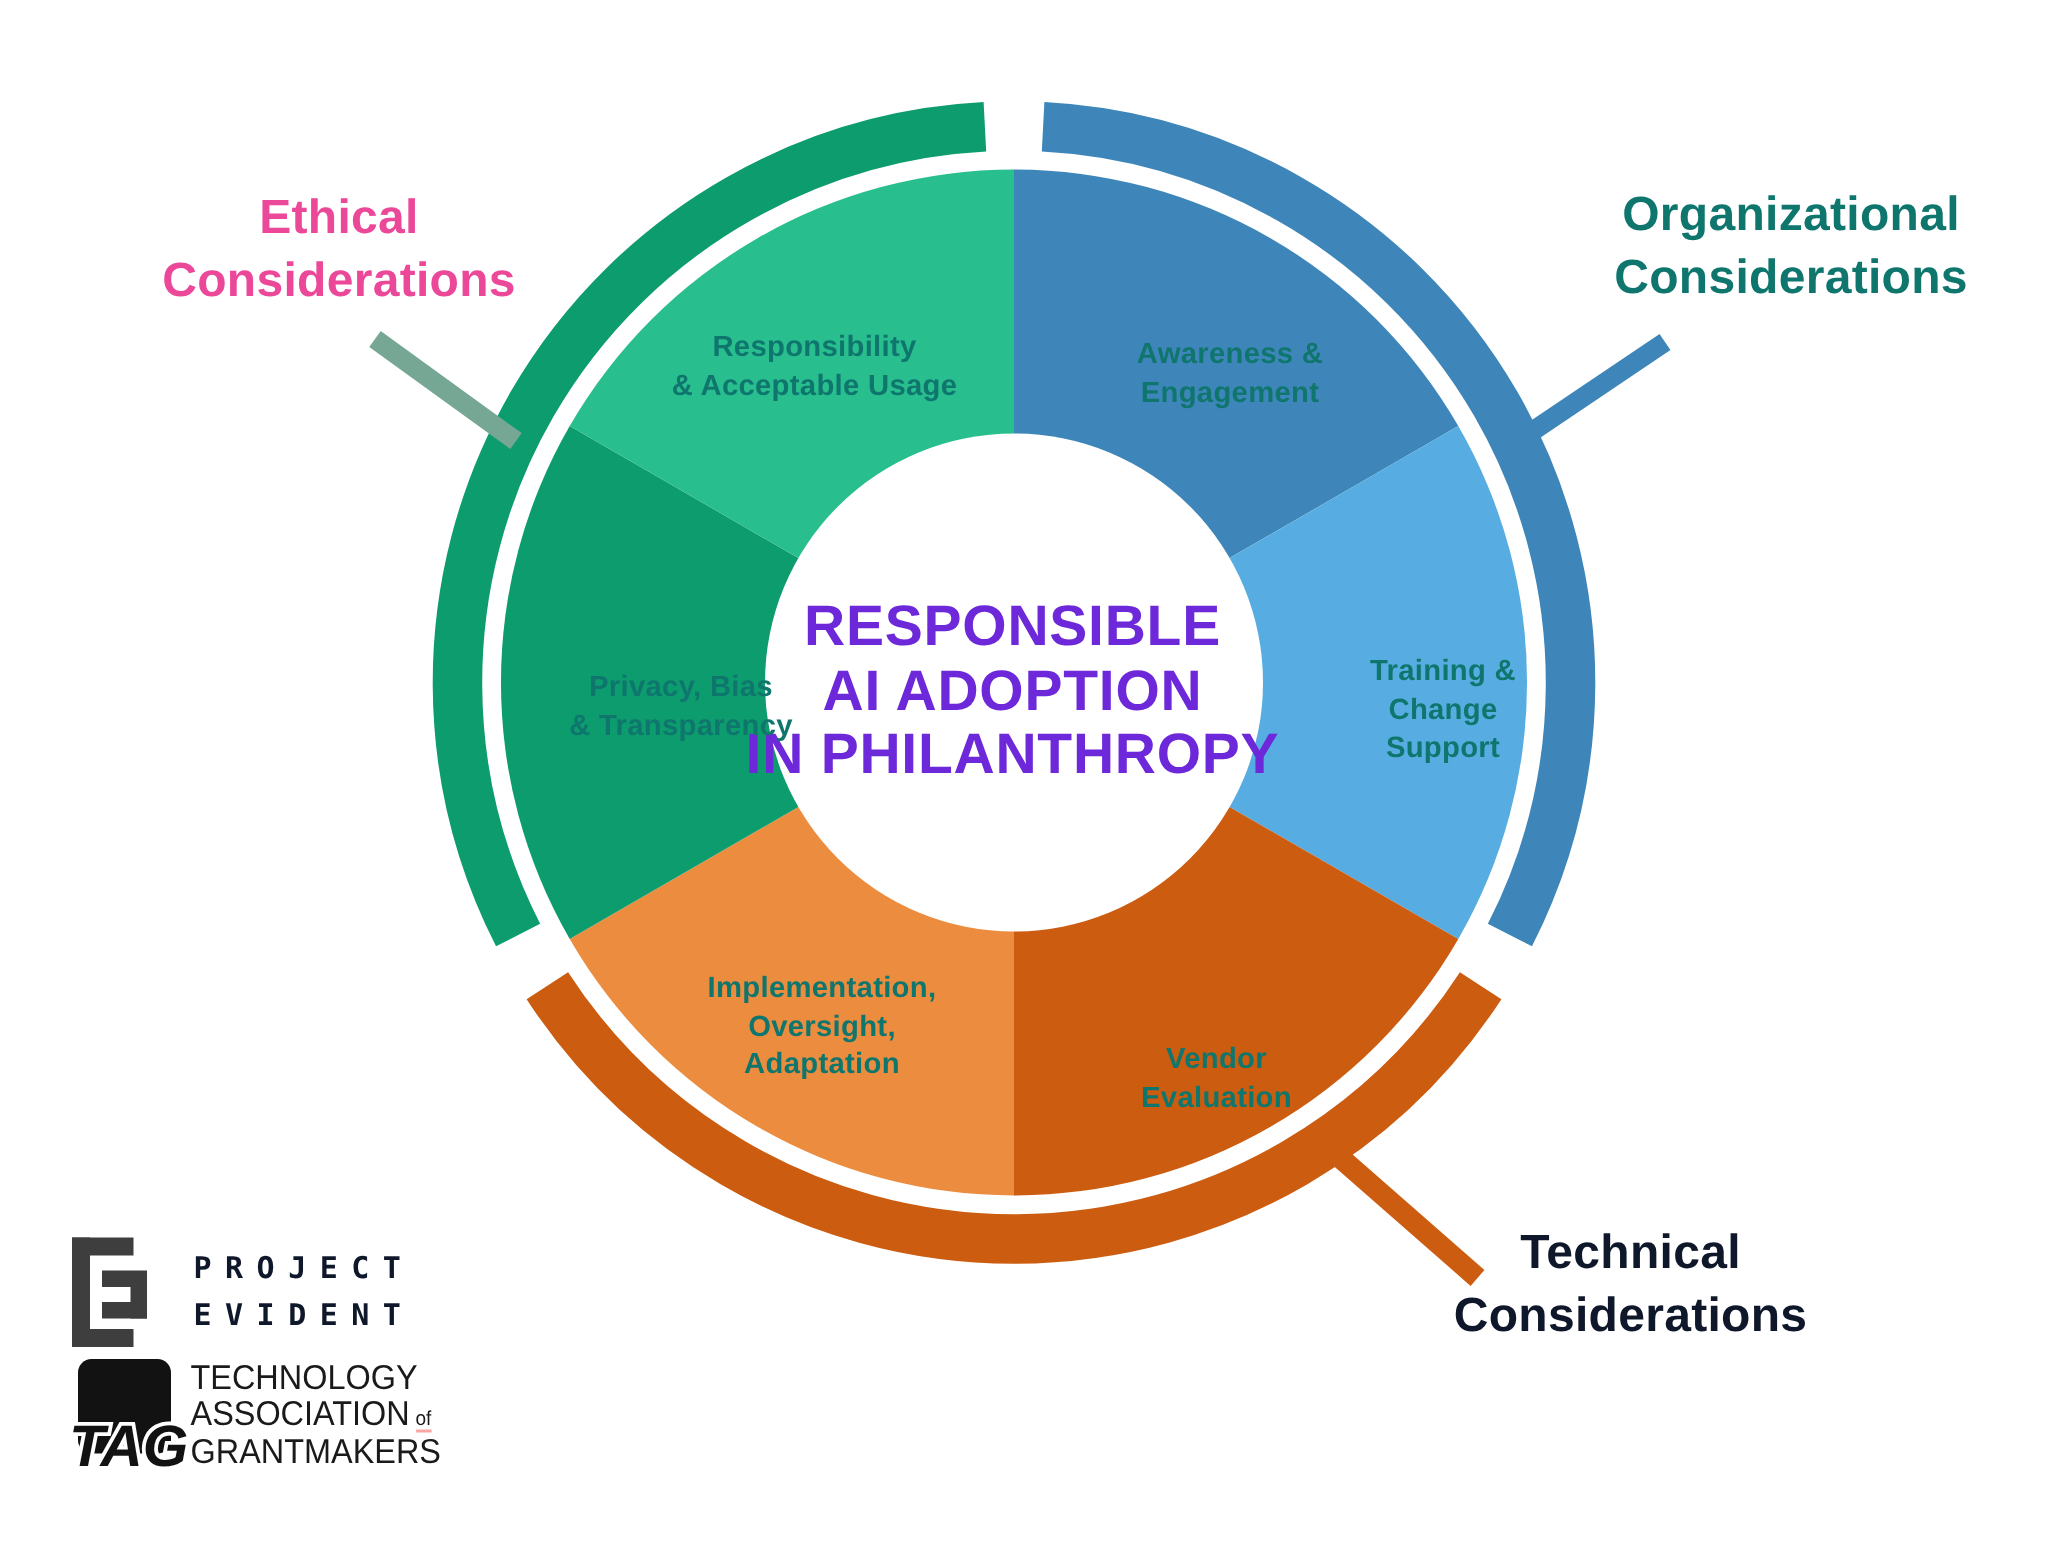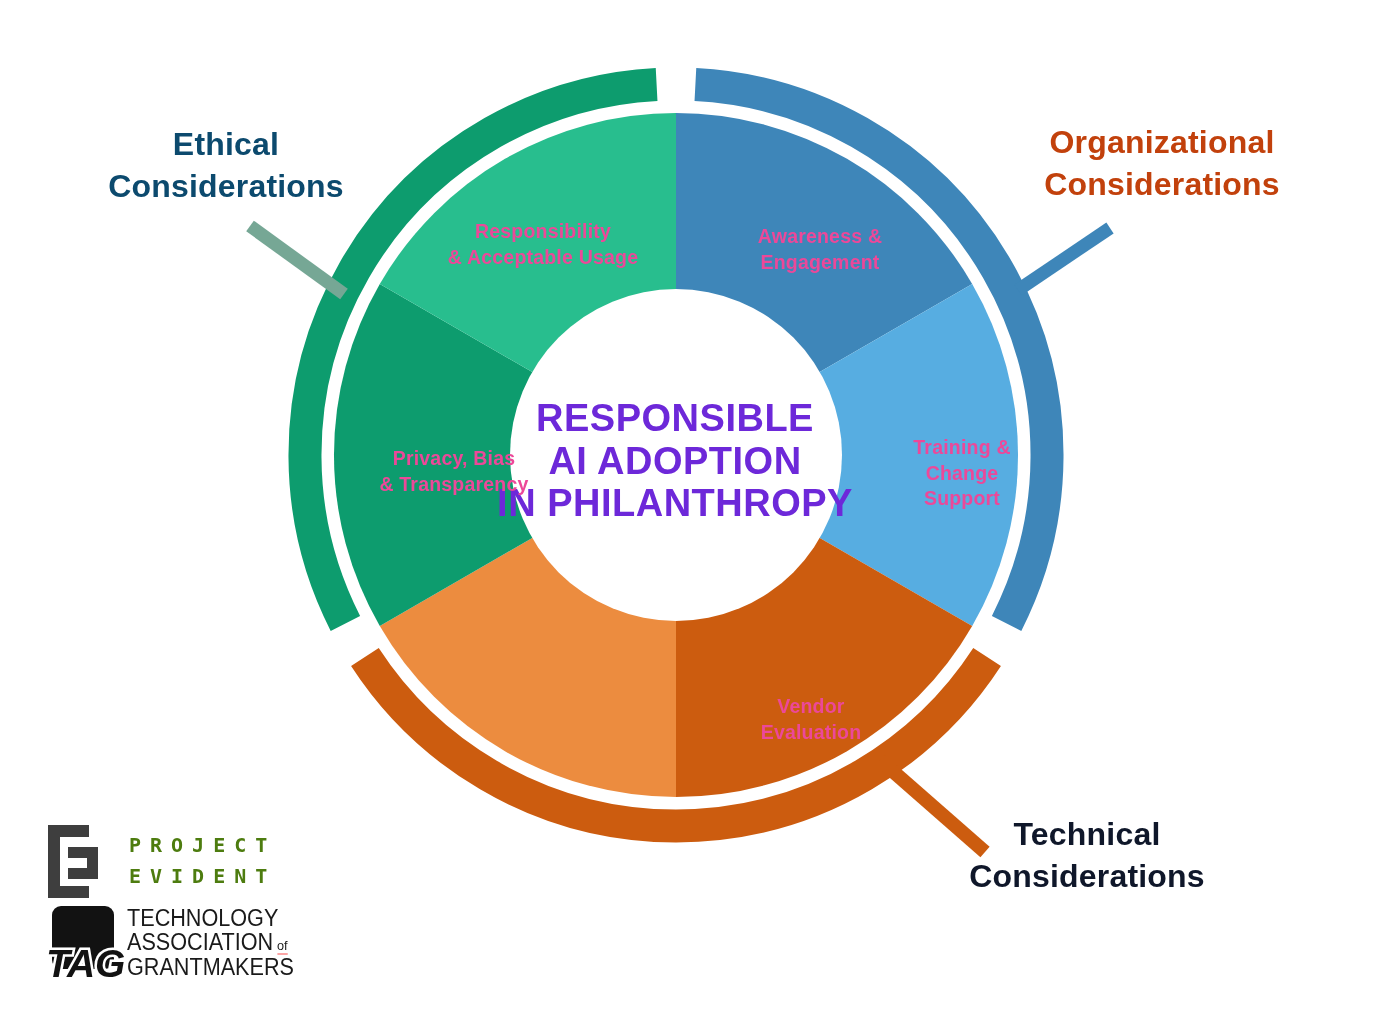--- a/index.html
+++ b/index.html
@@ -19,40 +19,40 @@
     text-align: center;
     white-space: pre-line;
   }
   .category-label {
     font-size: 32px;
     font-weight: 800;
     line-height: 1.30;
     letter-spacing: 0.2px;
   }
   .segment-label {
-    color: #ec4899;
+    color: #0f766e;
     font-size: 19.5px;
     font-weight: 700;
     line-height: 1.32;
     letter-spacing: 0.2px;
   }
   .center-title {
     color: #6d28d9;
     font-size: 38px;
     font-weight: 700;
     line-height: 1.12;
     letter-spacing: 0.5px;
   }
 
   
   .pe-text {
     position: absolute;
     left: 129px;
     top: 830px;
-    color: #4d7c0f;
+    color: #0f172a;
     font-family: "DejaVu Sans Mono", "Liberation Mono", monospace;
     font-size: 20px;
     font-weight: 700;
     letter-spacing: 9px;
     line-height: 31px;
     white-space: nowrap;
   }
   
   .tag-text {
     position: absolute;
@@ -108,38 +108,41 @@
       <rect x="87" y="853" width="11" height="26"></rect>
       <rect x="68" y="868" width="30" height="11"></rect>
     </g>
 
     <g>
       <rect x="52" y="906" width="62" height="63" rx="9" fill="#121212"></rect>
       <text x="46" y="977" font-family="Liberation Sans, sans-serif" font-size="39" font-weight="700" font-style="italic" paint-order="stroke" stroke="#ffffff" stroke-width="5" fill="#121212">TAG</text>
     </g>
   </svg>
 
-  <div class="overlay category-label" style="left: 226px; top: 166px; color: #0c4a6e;">Ethical
+  <div class="overlay category-label" style="left: 226px; top: 166px; color: #ec4899;">Ethical
 Considerations</div>
-  <div class="overlay category-label" style="left: 1162px; top: 164px; color: #c2410c;">Organizational
+  <div class="overlay category-label" style="left: 1194px; top: 164px; color: #0f766e;">Organizational
 Considerations</div>
   <div class="overlay category-label" style="left: 1087px; top: 856px; color: #0f172a;">Technical
 Considerations</div>
 
   <div class="overlay center-title" style="left:675px; top:461px;">RESPONSIBLE
 AI ADOPTION
 IN PHILANTHROPY</div>
 
   <div class="overlay segment-label" style="left:820px; top:250px;">Awareness &amp;
 Engagement</div>
   <div class="overlay segment-label" style="left:938px; top:474px;margin-left:24px;">Training &amp;
 Change
 Support</div>
   <div class="overlay segment-label" style="left:811px; top:720px;">Vendor
 Evaluation</div>
+  <div class="overlay segment-label" style="left:548px; top:685px;">Implementation,
+Oversight,
+Adaptation</div>
   <div class="overlay segment-label" style="left:417px; top:472px;margin-left:37px;">Privacy, Bias
 &amp; Transparency</div>
   <div class="overlay segment-label" style="left:543px; top:245px;">Responsibility
 &amp; Acceptable Usage</div>
 
   <div class="pe-text">
     <div>PROJECT</div>
     <div>EVIDENT</div>
   </div>
 

